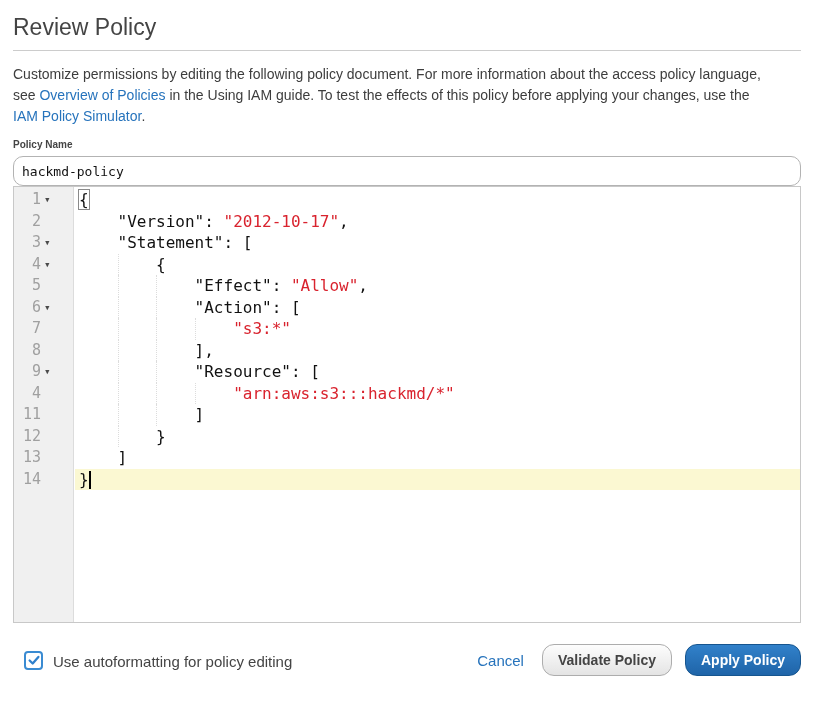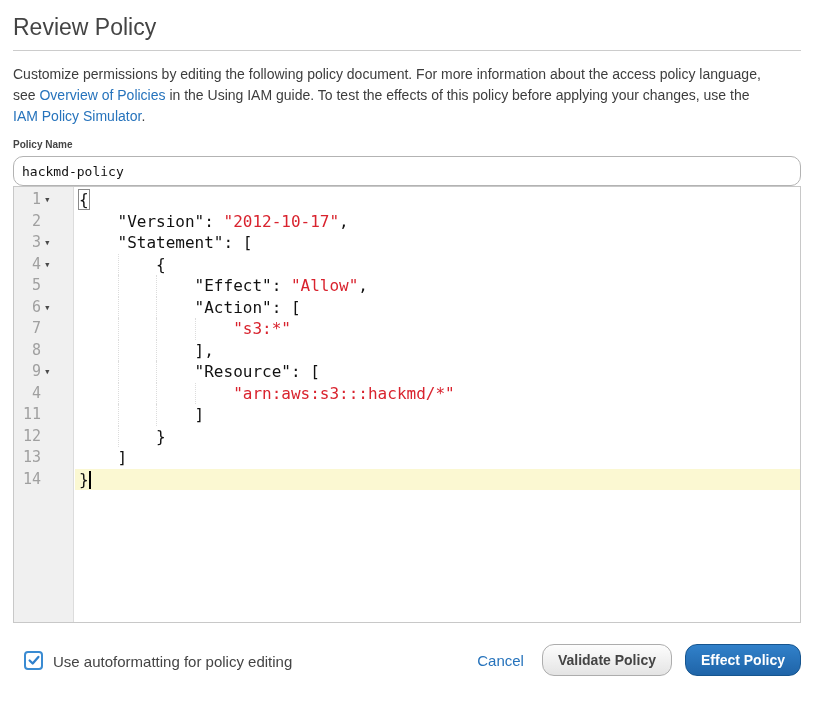--- a/index.html
+++ b/index.html
@@ -170,17 +170,17 @@
       <span class="checkbox" role="checkbox" aria-checked="true">
         <svg width="14" height="14" viewBox="0 0 16 16">
           <path d="M3 8.5 L6.5 12 L13 4.5" stroke="#2f80cc" stroke-width="2.6" fill="none" stroke-linecap="round" stroke-linejoin="round"></path>
         </svg>
       </span>
       <span class="autoformat-label">Use autoformatting for policy editing</span>
     </label>
     <div class="footer-right">
       <a href="#" class="cancel-link">Cancel</a>
       <button class="btn btn-secondary">Validate Policy</button>
-      <button class="btn btn-primary">Effect Policy</button>
+      <button class="btn btn-primary">Apply Policy</button>
     </div>
   </div>
 
 </div>
 
 </body></html>

